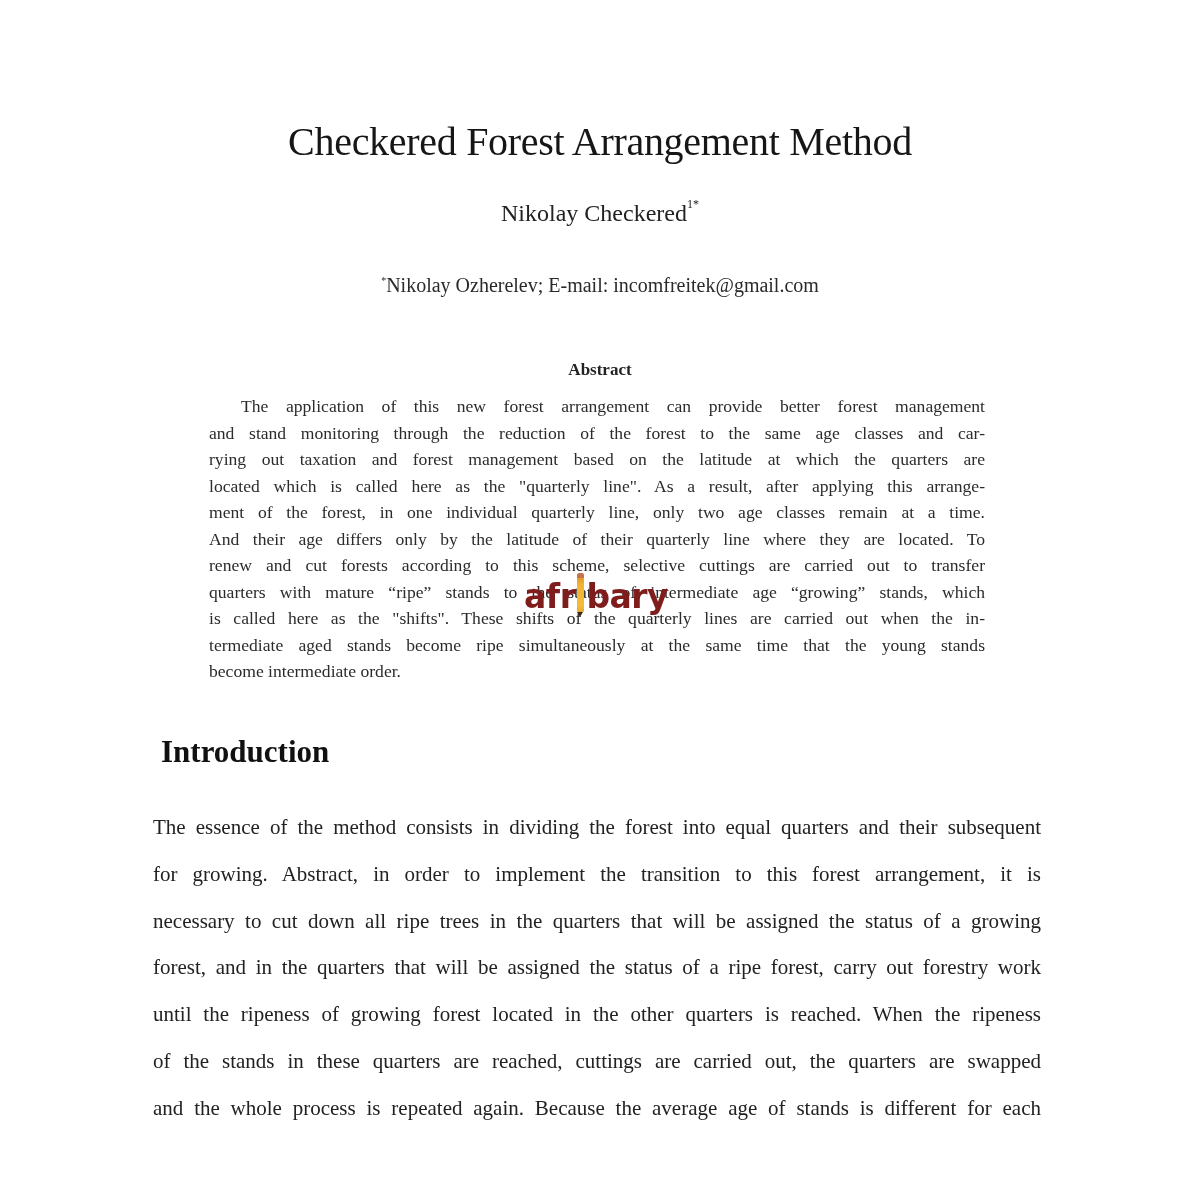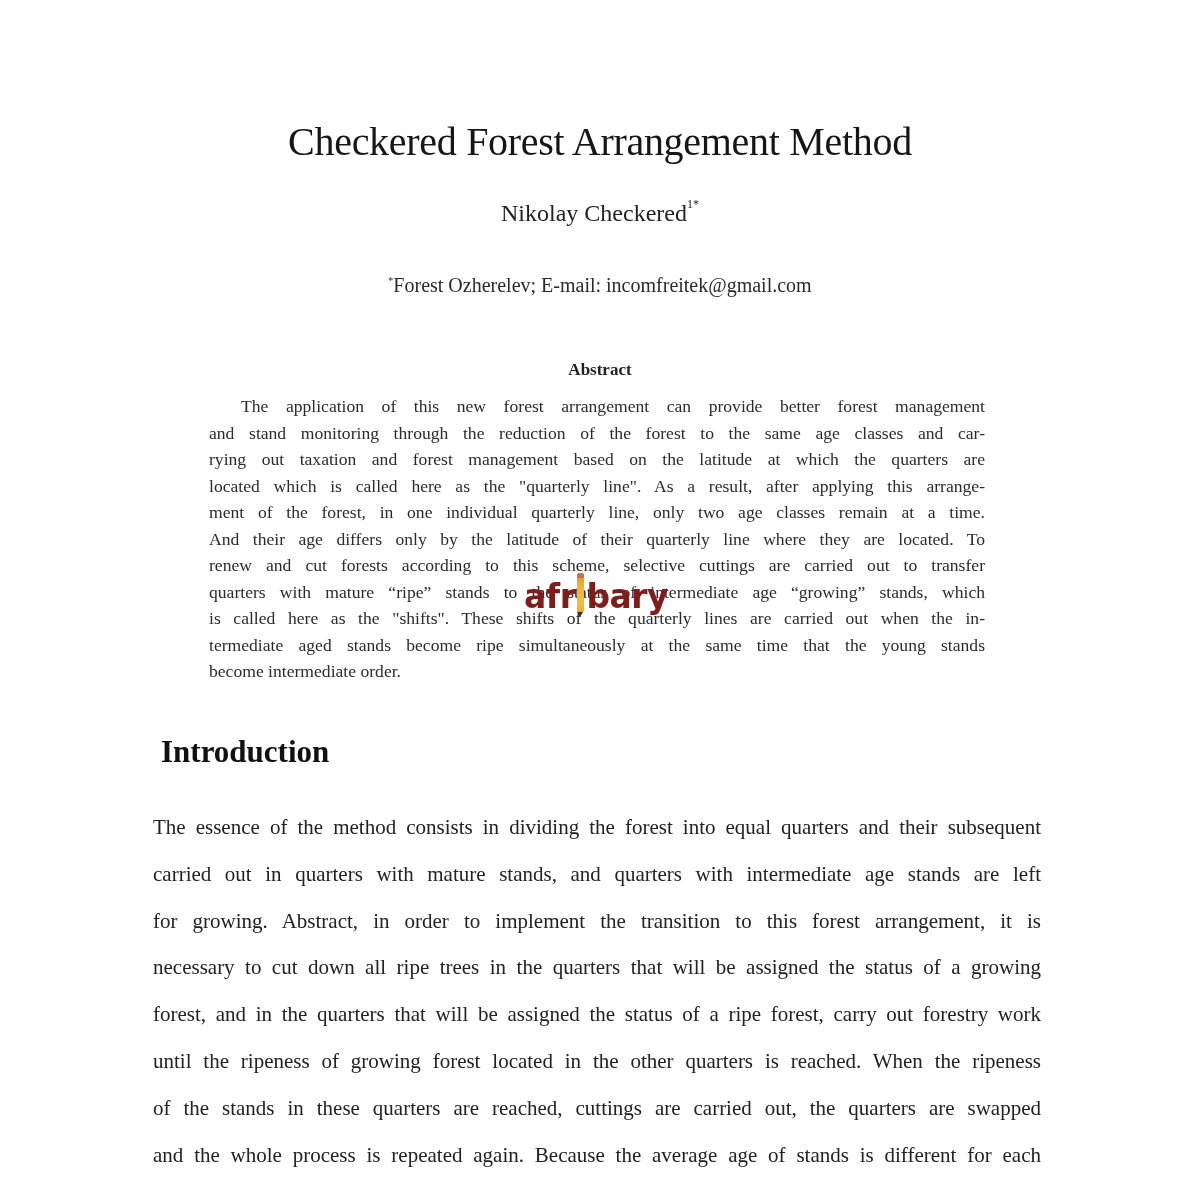--- a/index.html
+++ b/index.html
@@ -158,21 +158,21 @@
 
 <div class="page">
 
   <h1 class="title">Checkered Forest Arrangement Method</h1>
 
   <div class="author">
     <span>Nikolay Checkered</span><sup>1*</sup>
   </div>
 
   <div class="affil">
-    <sup>*</sup><span>Forest Ozherelev; E-mail: incomfreitek@gmail.com</span>
+    <sup>*</sup><span>Nikolay Ozherelev; E-mail: incomfreitek@gmail.com</span>
   </div>
 
   <div class="abstract-heading">Abstract</div>
 
   <div class="abstract-body">
     <span class="line indent">The application of this new forest arrangement can provide better forest management</span>
     <span class="line">and stand monitoring through the reduction of the forest to the same age classes and car-</span>
     <span class="line">rying out taxation and forest management based on the latitude at which the quarters are</span>
     <span class="line">located which is called here as the "quarterly line". As a result, after applying this arrange-</span>
     <span class="line">ment of the forest, in one individual quarterly line, only two age classes remain at a time.</span>
@@ -181,21 +181,20 @@
     <span class="line">quarters with mature “ripe” stands to the status of intermediate age “growing” stands, which</span>
     <span class="line">is called here as the "shifts". These shifts of the quarterly lines are carried out when the in-</span>
     <span class="line">termediate aged stands become ripe simultaneously at the same time that the young stands</span>
     <span class="line last">become intermediate order.</span>
   </div>
 
   <h2 class="section-heading">Introduction</h2>
 
   <div class="intro-body">
     <span class="line">The essence of the method consists in dividing the forest into equal quarters and their subsequent</span>
-    <span class="line">carried out in quarters with mature stands, and quarters with intermediate age stands are left</span>
     <span class="line">for growing.  Abstract, in order to implement the transition to this forest arrangement, it is</span>
     <span class="line">necessary to cut down all ripe trees in the quarters that will be assigned the status of a growing</span>
     <span class="line">forest, and in the quarters that will be assigned the status of a ripe forest, carry out forestry work</span>
     <span class="line">until the ripeness of growing forest located in the other quarters is reached. When the ripeness</span>
     <span class="line">of the stands in these quarters are reached, cuttings are carried out, the quarters are swapped</span>
     <span class="line">and the whole process is repeated again. Because the average age of stands is different for each</span>
   </div>
 
   <div class="watermark">
     <span>afr</span>

